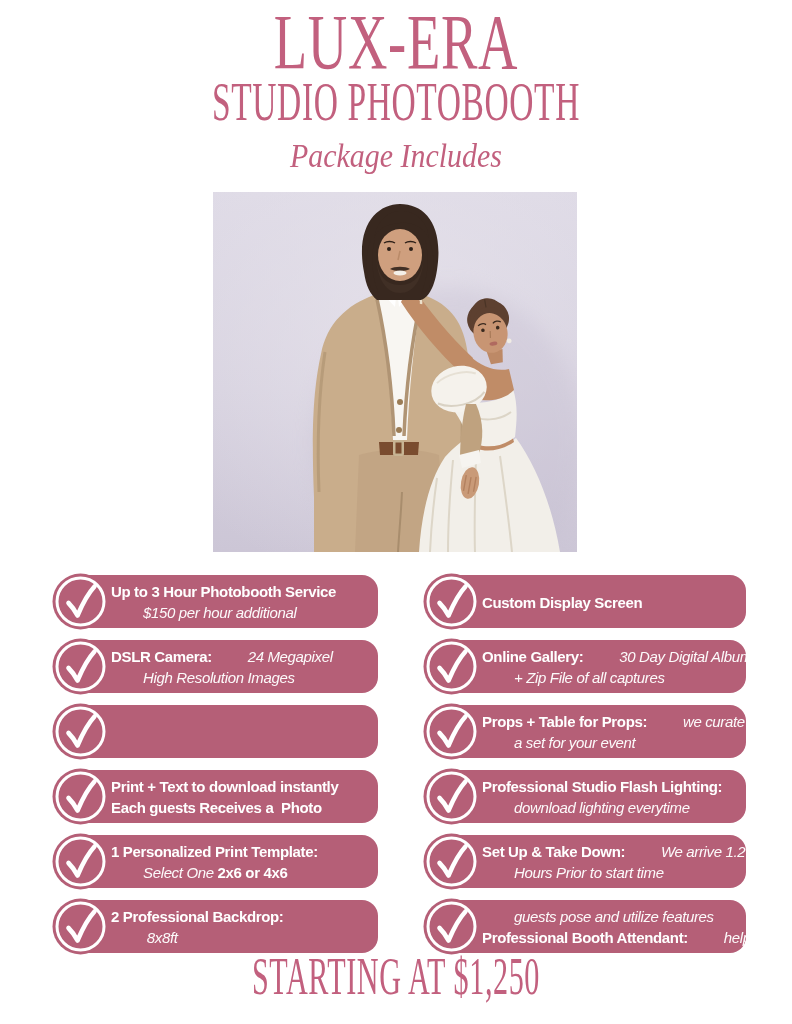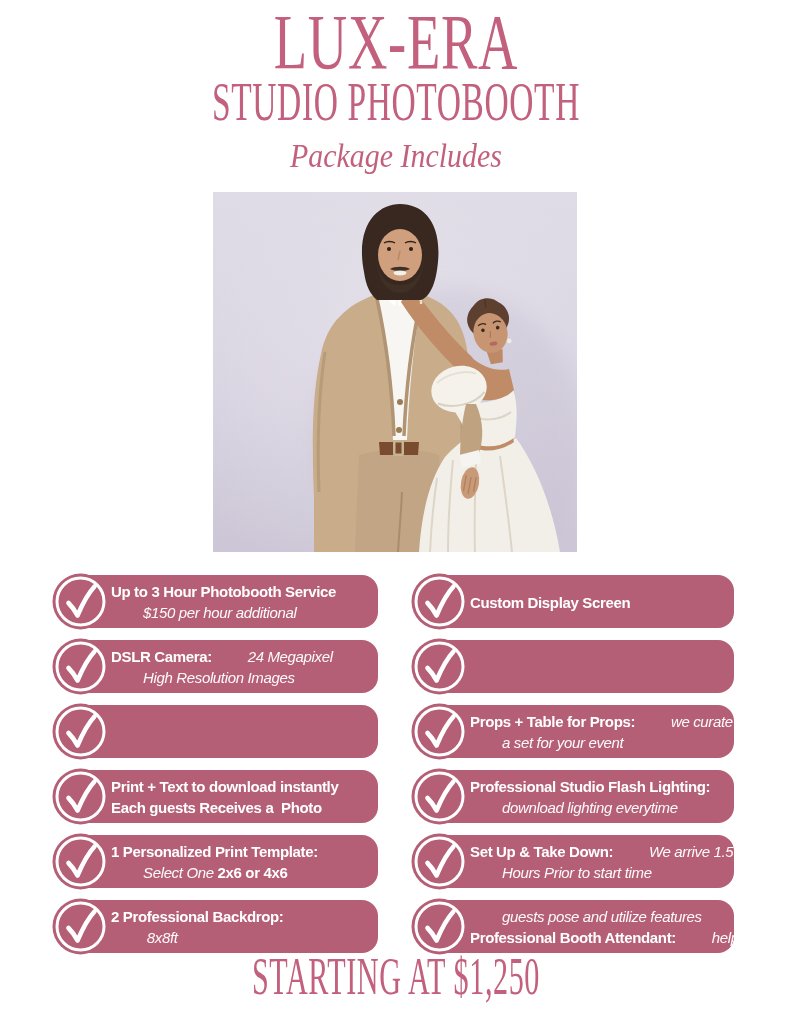--- a/index.html
+++ b/index.html
@@ -18,21 +18,21 @@
   .title    { top:2px;   font-size:78px; line-height:80px; transform:scaleX(.70); letter-spacing:1px; }
   .subtitle { top:74px;  font-size:54px; line-height:56px; transform:scaleX(.62); letter-spacing:1px; }
   .tagline  { top:138px; font-size:34px; line-height:36px; transform:scaleX(.88); font-style:italic; }
   .price    { top:950px; font-size:52px; line-height:54px; transform:scaleX(.58); letter-spacing:1px; }
   
   .photo { position:absolute; left:213px; top:192px; width:364px; height:360px; }
   .photo svg { display:block; width:100%; height:100%; }
   
   .col { position:absolute; top:575px; }
   .col-left  { left:53px;  width:325px; }
-  .col-right { left:412px; width:322px; }
+  .col-right { left:424px; width:322px; }
   .pill {
     position:relative; height:53px; margin:0 0 12px 9px;
     background:var(--pill,#b55f77); border-radius:16px;
   }
   .check {
     position:absolute; left:-10px; top:-2px; width:57px; height:57px;
   }
   .check svg { display:block; width:100%; height:100%; }
   .txt {
     position:absolute; left:49px; right:4px; top:50%;
@@ -241,20 +241,24 @@
         </div>
       </div>
       <div class="pill">
         <div class="check">
           <svg viewBox="0 0 57 57">
             <circle cx="28.5" cy="28.5" r="28" style="fill:var(--pill)"></circle>
             <circle cx="28.5" cy="28.5" r="23.5" style="fill:none;stroke:#fff;stroke-width:3"></circle>
             <path d="M16.5 30 C20 33.5 23.5 38.5 25.5 42.5 C30 32 36 20.5 42.5 13.5" style="fill:none;stroke:#fff;stroke-width:4.6;stroke-linecap:round;stroke-linejoin:round"></path>
           </svg>
         </div>
+        <div class="txt">
+          <div class="line"><span class="seg-b">Online Gallery:</span><span class="seg-i"> 30 Day Digital Album</span></div>
+          <div class="line"><span class="seg-i">+ Zip File of all captures</span></div>
+        </div>
       </div>
       <div class="pill">
         <div class="check">
           <svg viewBox="0 0 57 57">
             <circle cx="28.5" cy="28.5" r="28" style="fill:var(--pill)"></circle>
             <circle cx="28.5" cy="28.5" r="23.5" style="fill:none;stroke:#fff;stroke-width:3"></circle>
             <path d="M16.5 30 C20 33.5 23.5 38.5 25.5 42.5 C30 32 36 20.5 42.5 13.5" style="fill:none;stroke:#fff;stroke-width:4.6;stroke-linecap:round;stroke-linejoin:round"></path>
           </svg>
         </div>
         <div class="txt">
@@ -277,21 +281,21 @@
       </div>
       <div class="pill">
         <div class="check">
           <svg viewBox="0 0 57 57">
             <circle cx="28.5" cy="28.5" r="28" style="fill:var(--pill)"></circle>
             <circle cx="28.5" cy="28.5" r="23.5" style="fill:none;stroke:#fff;stroke-width:3"></circle>
             <path d="M16.5 30 C20 33.5 23.5 38.5 25.5 42.5 C30 32 36 20.5 42.5 13.5" style="fill:none;stroke:#fff;stroke-width:4.6;stroke-linecap:round;stroke-linejoin:round"></path>
           </svg>
         </div>
         <div class="txt">
-          <div class="line"><span class="seg-b">Set Up &amp; Take Down:</span><span class="seg-i"> We arrive 1.5</span></div>
+          <div class="line"><span class="seg-b">Set Up &amp; Take Down:</span><span class="seg-i"> We arrive 1.2</span></div>
           <div class="line"><span class="seg-i">Hours Prior to start time</span></div>
         </div>
       </div>
       <div class="pill">
         <div class="check">
           <svg viewBox="0 0 57 57">
             <circle cx="28.5" cy="28.5" r="28" style="fill:var(--pill)"></circle>
             <circle cx="28.5" cy="28.5" r="23.5" style="fill:none;stroke:#fff;stroke-width:3"></circle>
             <path d="M16.5 30 C20 33.5 23.5 38.5 25.5 42.5 C30 32 36 20.5 42.5 13.5" style="fill:none;stroke:#fff;stroke-width:4.6;stroke-linecap:round;stroke-linejoin:round"></path>
           </svg>

